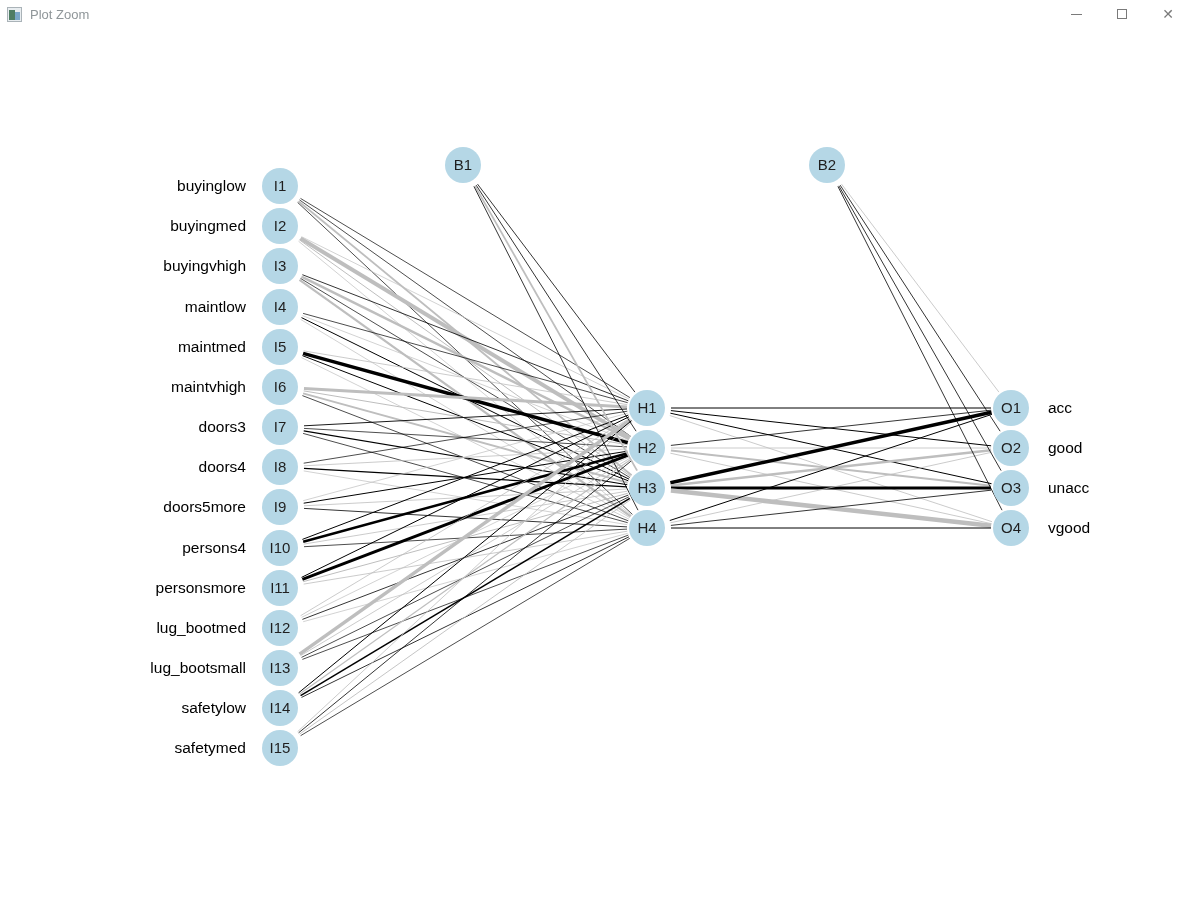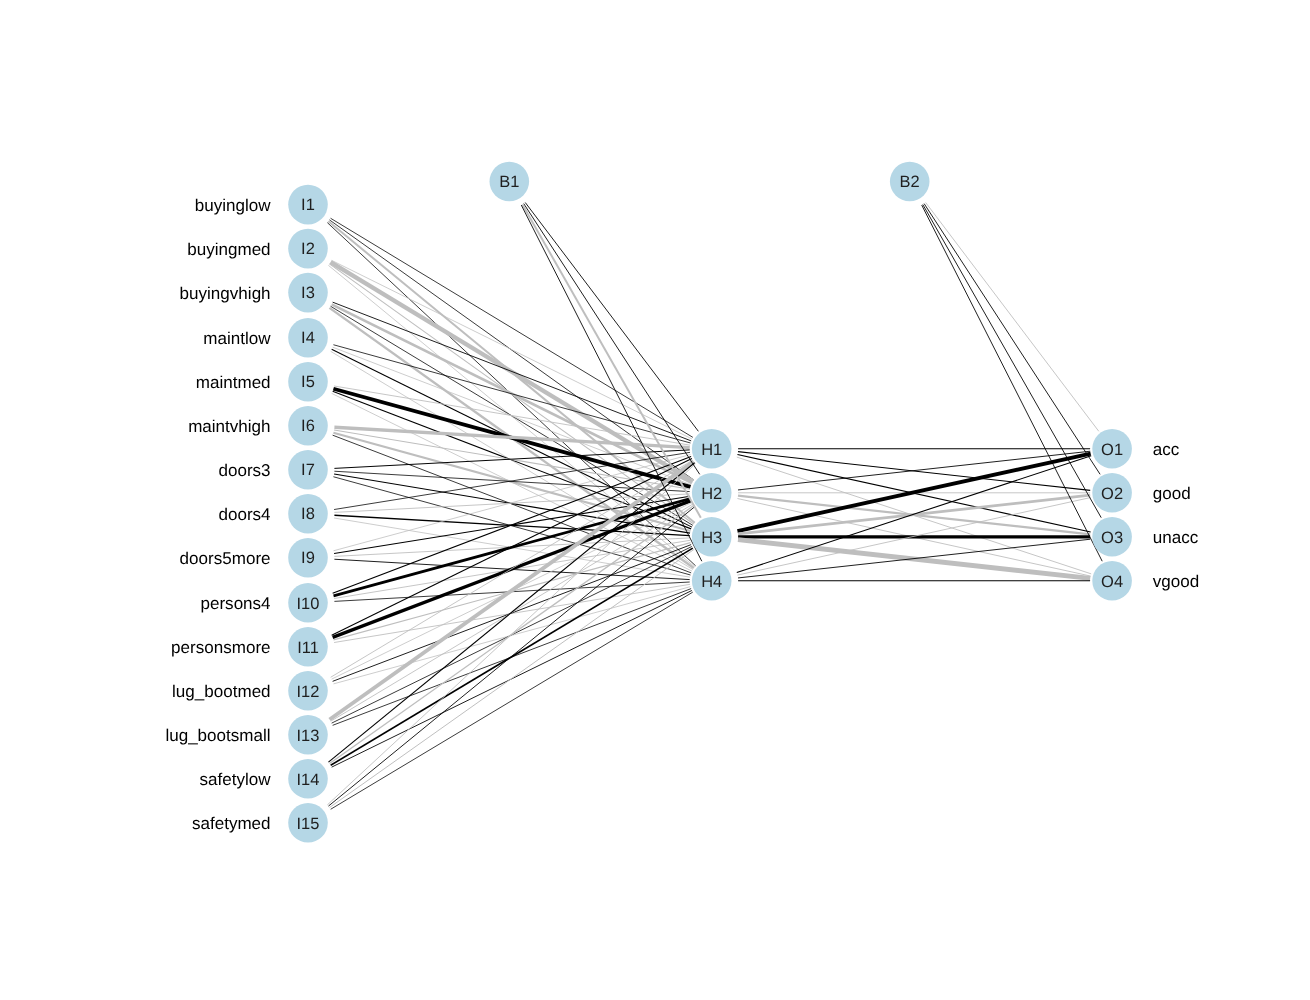--- a/index.html
+++ b/index.html
@@ -15,20 +15,38 @@
   .glyph-min{width:11px;height:1px;background:#7a7a7a;}
   .glyph-max{width:10px;height:10px;border:1px solid #7a7a7a;box-sizing:border-box;background:#fff;}
   .glyph-close{font-size:14px;color:#7a7a7a;line-height:1;}
   svg.net{position:absolute;top:0;left:0;z-index:1;}
 </style>
 </head>
 <body>
 
 <div class="window">
 
+  <div class="titlebar">
+    <div class="app-icon">
+      <div class="half-l"></div>
+      <div class="half-r"></div>
+    </div>
+    <span class="title-text">Plot Zoom</span>
+    <div class="controls">
+      <div class="ctrl">
+        <div class="glyph-min"></div>
+      </div>
+      <div class="ctrl">
+        <div class="glyph-max"></div>
+      </div>
+      <div class="ctrl">
+        <span class="glyph-close">✕</span>
+      </div>
+    </div>
+  </div>
 
   <svg class="net" id="net-svg" width="1191" height="909" viewBox="0 0 1191 909">
       <line x1="300.5" y1="198.4" x2="629.9" y2="397.6" stroke="#000000" stroke-width="0.7"></line>
       <line x1="299.5" y1="199.9" x2="630.7" y2="436.4" stroke="#000000" stroke-width="0.7"></line>
       <line x1="298.5" y1="201.2" x2="631.6" y2="475.3" stroke="#bebebe" stroke-width="1.8"></line>
       <line x1="297.6" y1="202.4" x2="632.4" y2="514.4" stroke="#000000" stroke-width="0.7"></line>
       <line x1="301.5" y1="236.7" x2="629.1" y2="399.1" stroke="#bebebe" stroke-width="0.7"></line>
       <line x1="300.5" y1="238.4" x2="629.9" y2="437.6" stroke="#bebebe" stroke-width="4"></line>
       <line x1="299.5" y1="239.9" x2="630.7" y2="476.4" stroke="#bebebe" stroke-width="1"></line>
       <line x1="298.5" y1="241.2" x2="631.6" y2="515.3" stroke="#bebebe" stroke-width="0.7"></line>

